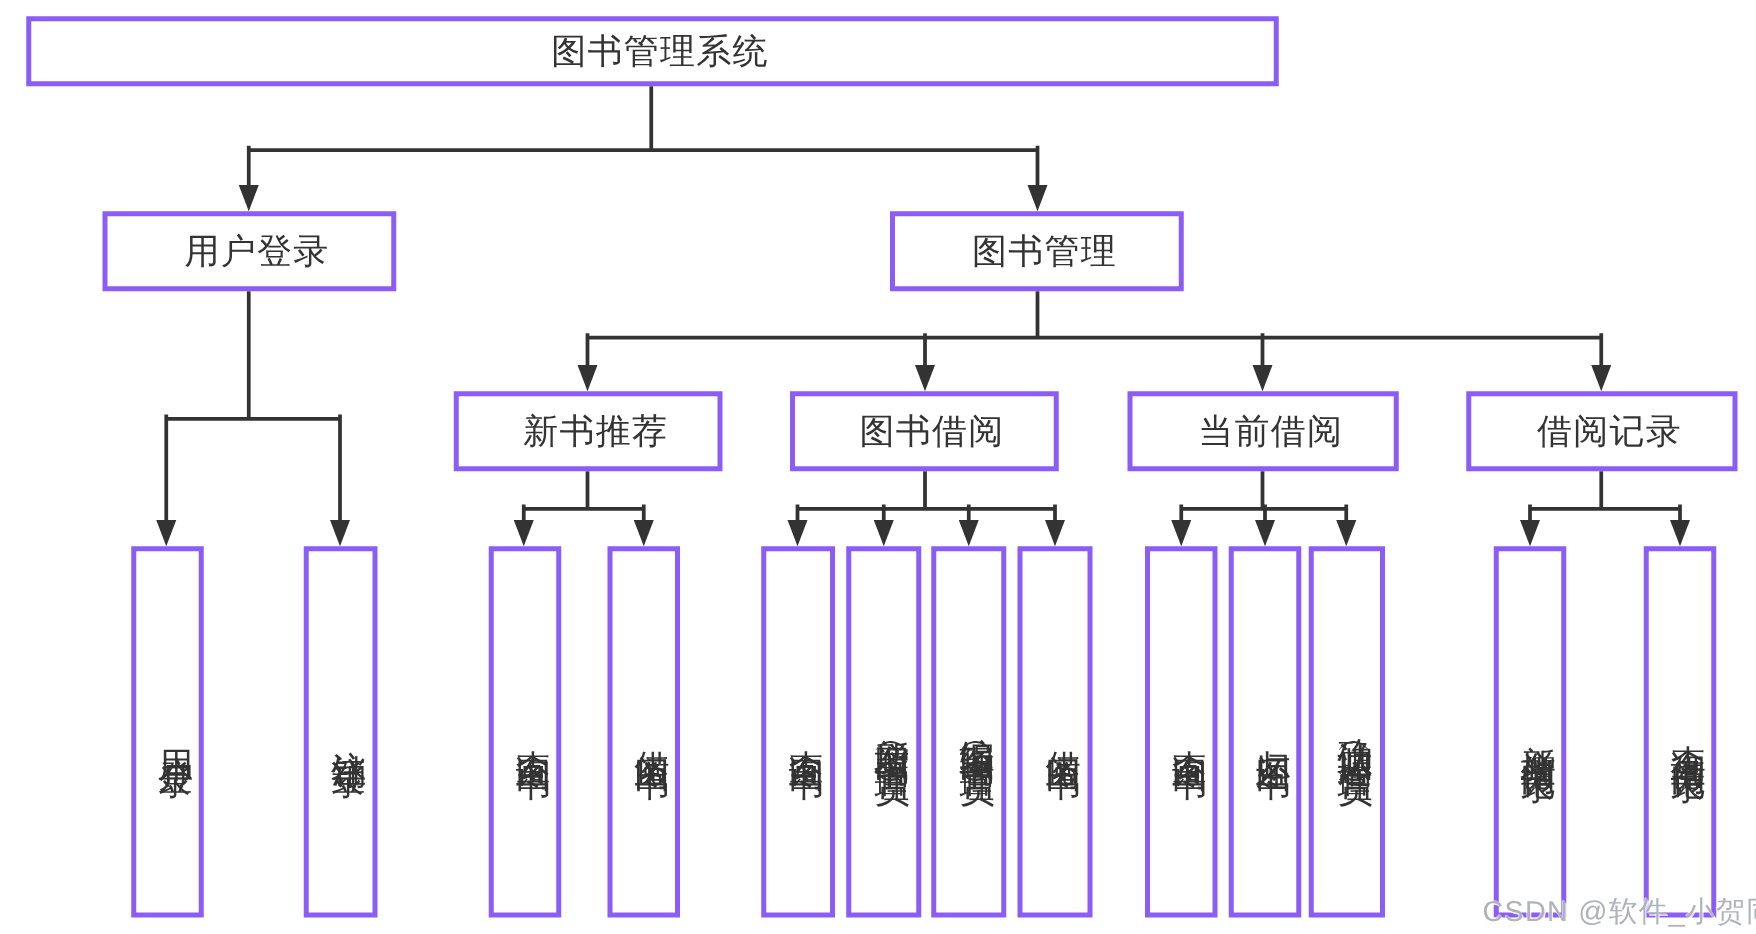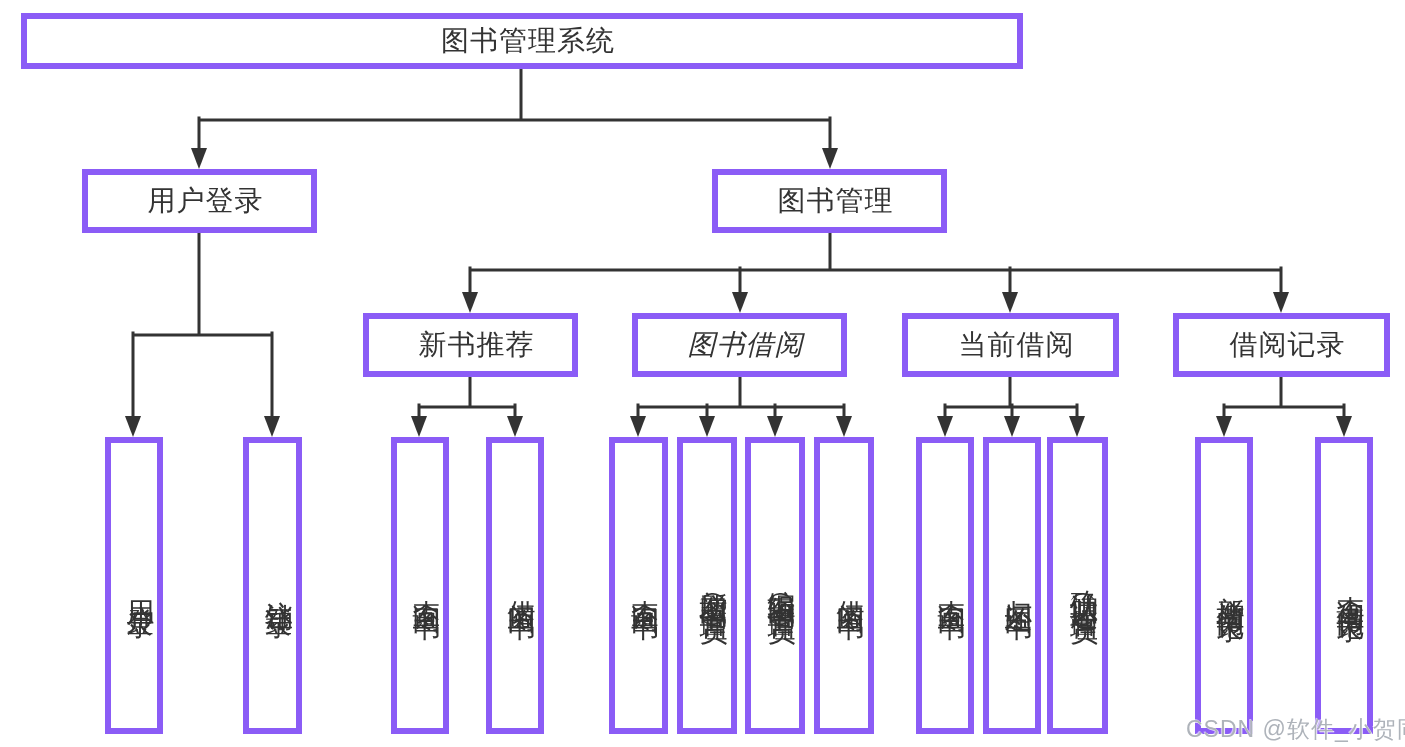--- a/index.html
+++ b/index.html
@@ -17,21 +17,21 @@
   }
   #connectors {
     position: absolute;
     left: 0;
     top: 0;
     z-index: 1;
   }
   .node {
     position: absolute;
     box-sizing: border-box;
-    border: 6px solid #8b5cf6;
+    border: 4px solid #8b5cf6;
     background: #ffffff;
     color: #333333;
     display: flex;
     align-items: center;
     justify-content: center;
     z-index: 2;
     font-size: 28px;
     padding-left: 12px;
   }
   .hnode {
@@ -44,21 +44,21 @@
     letter-spacing: 4px;
     white-space: nowrap;
   }
   
   .n-root  { left: 21px;  top: 13px;  width: 1002px; height: 56px; }
   
   .n-login { left: 82px;  top: 169px; width: 235px; height: 64px; }
   .n-mgmt  { left: 712px; top: 169px; width: 235px; height: 64px; }
   
   .n-rec   { left: 363px;  top: 313px; width: 215px; height: 64px; }
-  .n-bor   { left: 632px;  top: 313px; width: 215px; height: 64px; font-style: italic; }
+  .n-bor   { left: 632px;  top: 313px; width: 215px; height: 64px; }
   .n-cur   { left: 902px;  top: 313px; width: 217px; height: 64px; }
   .n-hist  { left: 1173px; top: 313px; width: 217px; height: 64px; }
   
   .leaf { top: 437px; height: 297px; }
   .l-a1 { left: 105px;  width: 58px; }
   .l-a2 { left: 243px;  width: 59px; }
   .l-b1 { left: 391px;  width: 58px; }
   .l-b2 { left: 486px;  width: 58px; }
   .l-c1 { left: 609px;  width: 59px; }
   .l-c2 { left: 677px;  width: 60px; }

